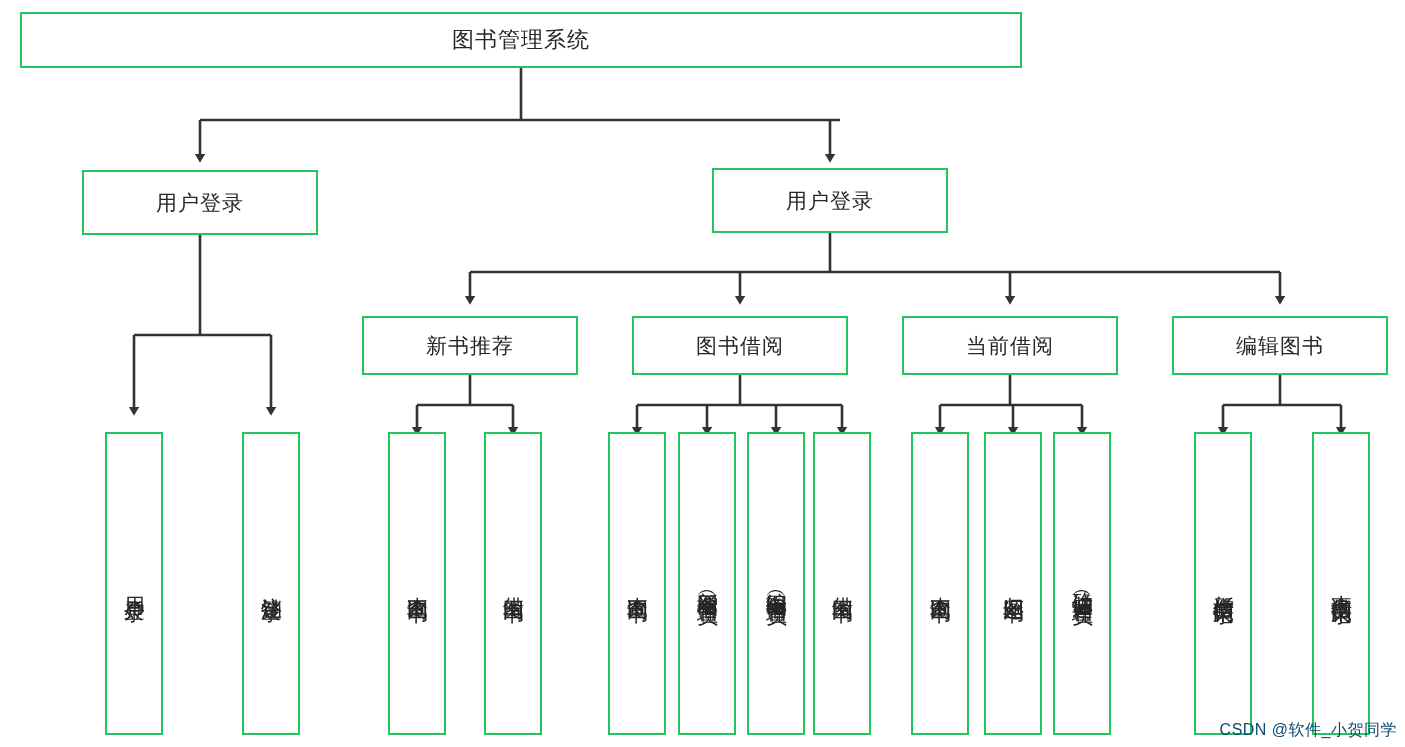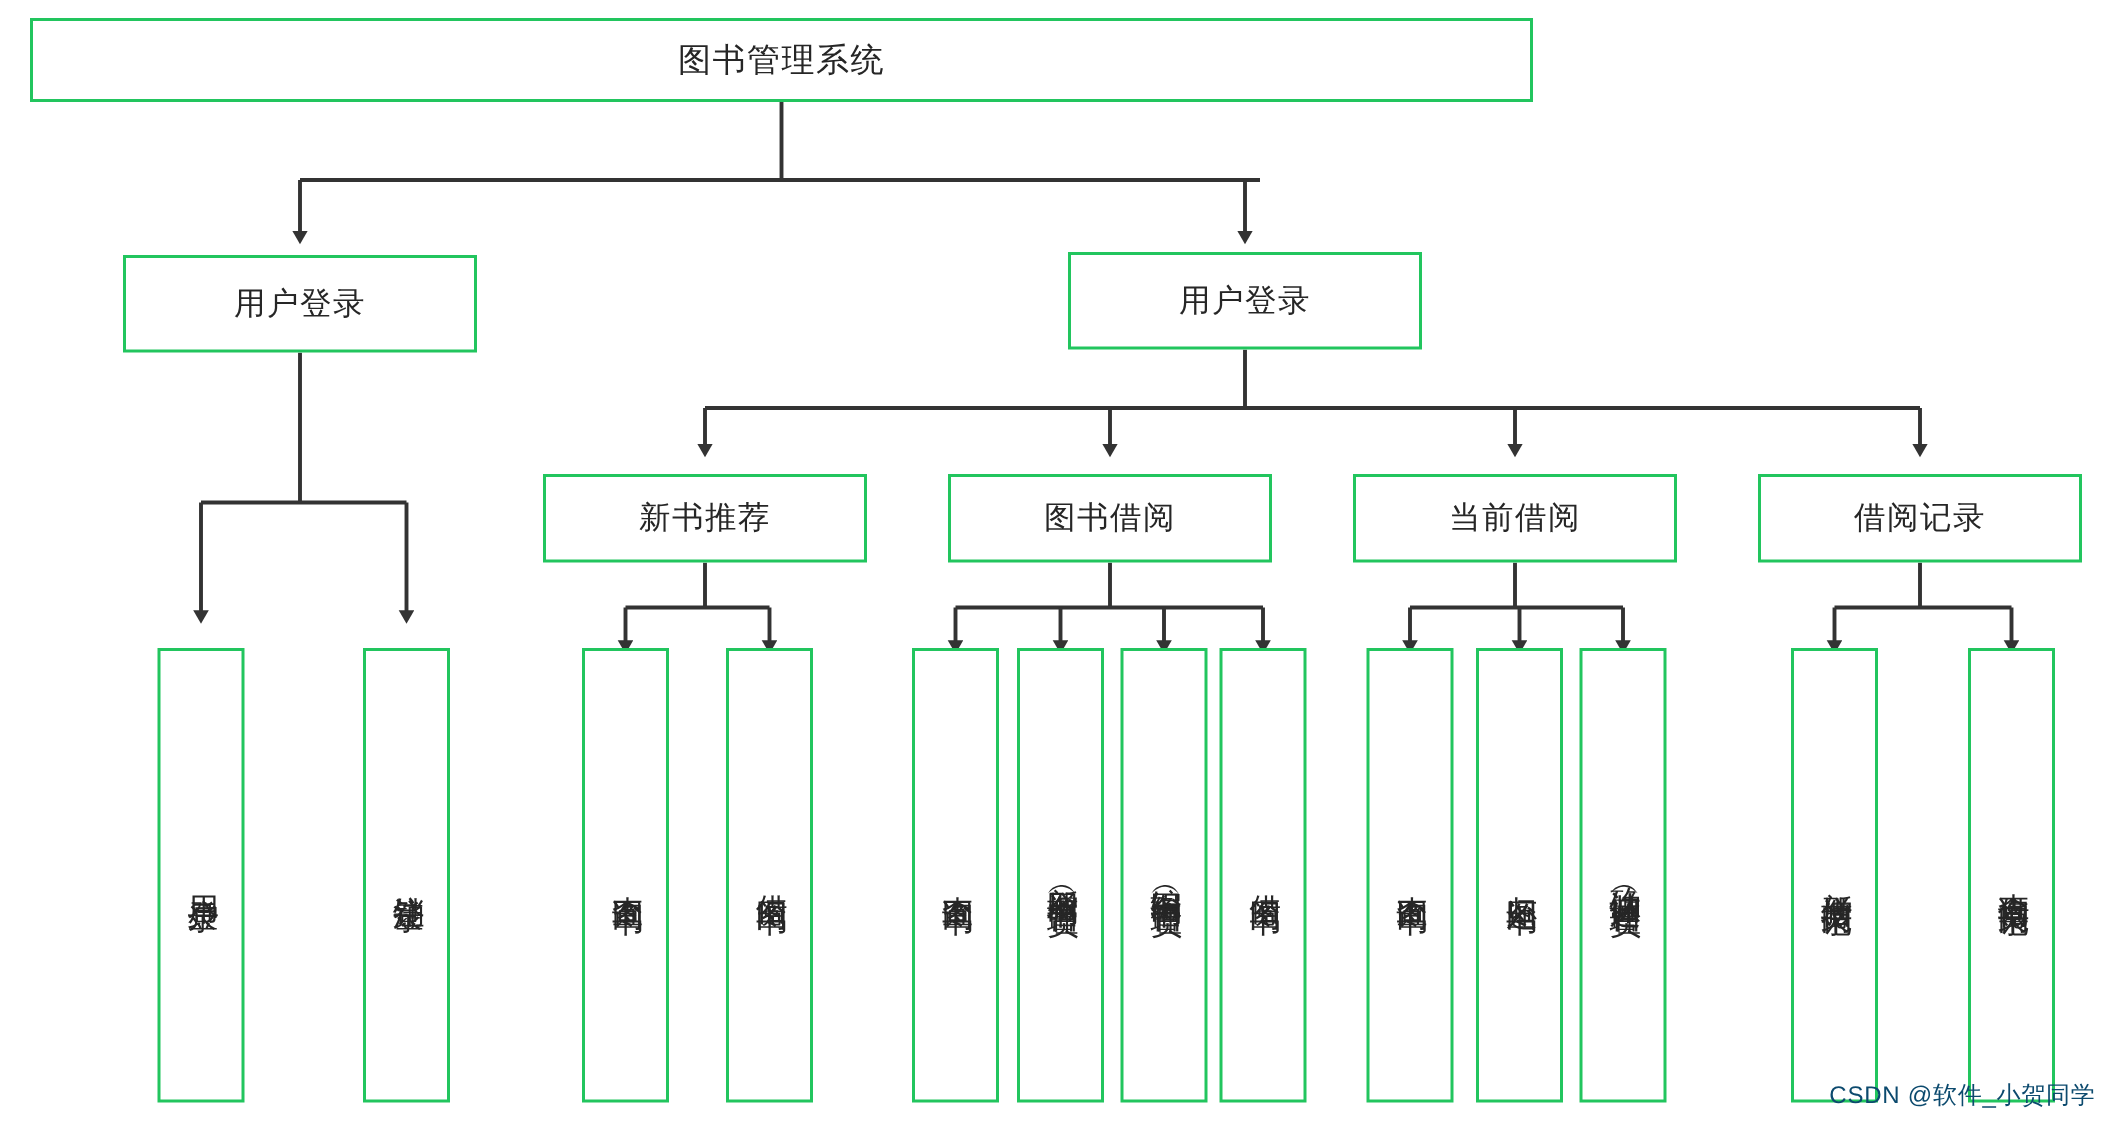--- a/index.html
+++ b/index.html
@@ -154,21 +154,21 @@
   <div class="node horizontal" style="left:362px; top:316px; width:216px; height:59px;">
     <span>新书推荐</span>
   </div>
   <div class="node horizontal" style="left:632px; top:316px; width:216px; height:59px;">
     <span>图书借阅</span>
   </div>
   <div class="node horizontal" style="left:902px; top:316px; width:216px; height:59px;">
     <span>当前借阅</span>
   </div>
   <div class="node horizontal" style="left:1172px; top:316px; width:216px; height:59px;">
-    <span>借阅记录</span>
+    <span>编辑图书</span>
   </div>
 
   <div class="node vertical" style="left:105px; top:432px; width:58px; height:303px;">
     <span class="vlabel">用户登录</span>
   </div>
   <div class="node vertical" style="left:242px; top:432px; width:58px; height:303px;">
     <span class="vlabel">注销登录</span>
   </div>
 
   <div class="node vertical" style="left:388px; top:432px; width:58px; height:303px;">

